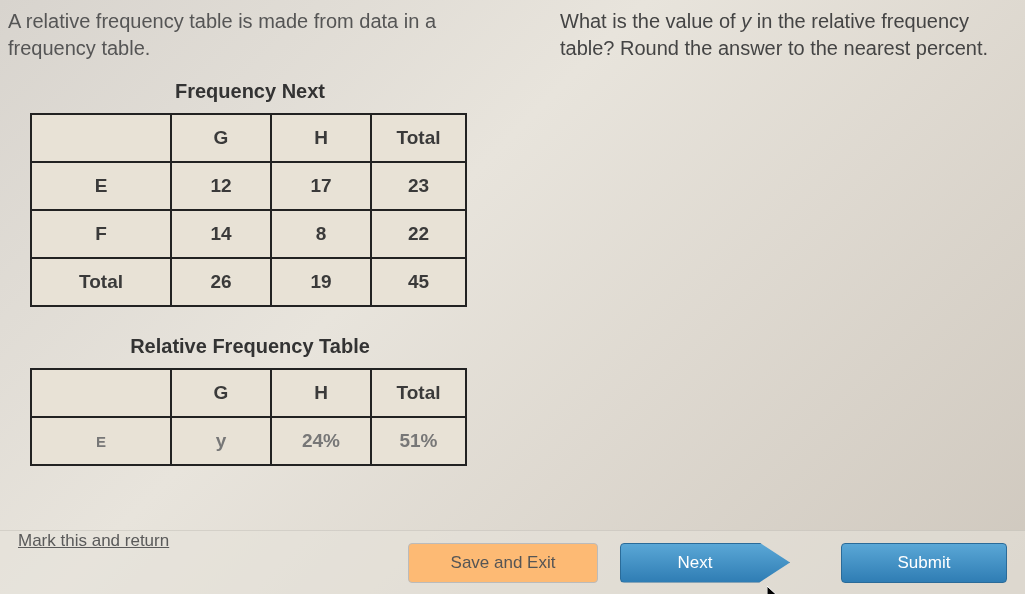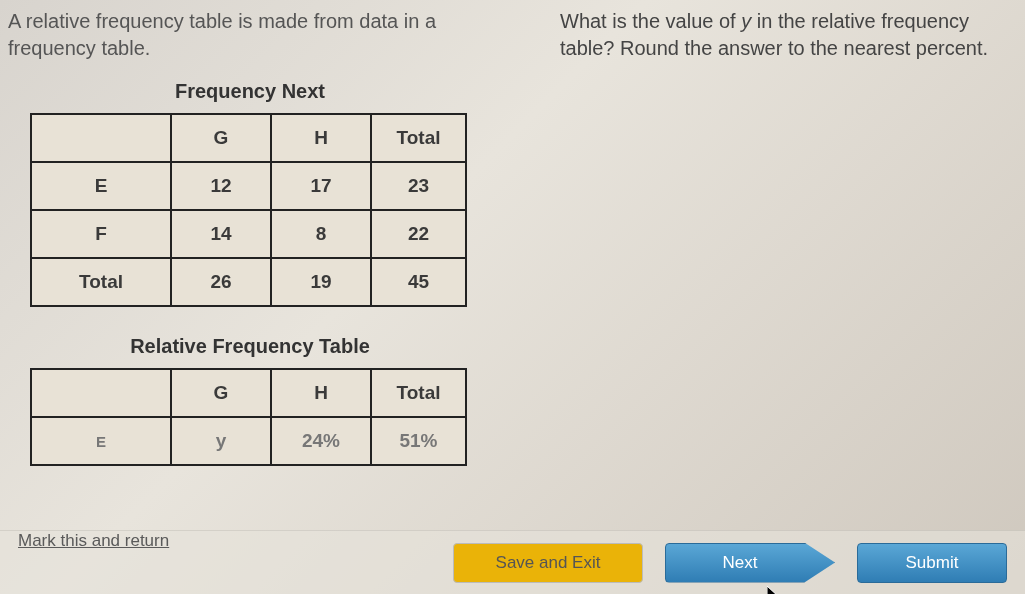--- a/index.html
+++ b/index.html
@@ -41,33 +41,34 @@
   border-top: 1px solid rgba(0,0,0,0.08);
   display: flex; padding: 0 18px;
 }
 .mark-link { color: #5a5a5a; font-size: 17px; text-decoration: underline; cursor: pointer; }
 .footer-right { margin-left: auto; display: flex; align-items: center; gap: 22px; }
 .btn {
   height: 40px; display: flex; align-items: center; justify-content: center;
   font-size: 17px; cursor: pointer; border-radius: 4px;
 }
 .btn-save {
-  width: 190px; background: #eab308; border: 1px solid #bbb; color: #555;
+  width: 190px; background: #fdba74; border: 1px solid #bbb; color: #555;
 }
 .btn-next {
   width: 170px; position: relative; color: #fff;
   background: linear-gradient(#5aa7d6,#2f7db4);
   border: 1px solid #2a6b99;
   clip-path: polygon(0 0, 82% 0, 100% 50%, 82% 100%, 0 100%);
   padding-right: 20px;
 }
 .btn-submit {
-  width: 150px; color: #fff;
+  width: 166px; color: #fff;
   background: linear-gradient(#5aa7d6,#2f7db4);
   border: 1px solid #2a6b99;
+  margin-left: 29px;
 }
 .cursor {
   position: absolute; bottom: 8px; right: 258px; width:0;height:0;
 }
 .cursor svg { position:absolute; }
 .cutoff td { color:#777; font-size:15px; padding:4px 0;}
 </style>
 </head>
 <body>
 

